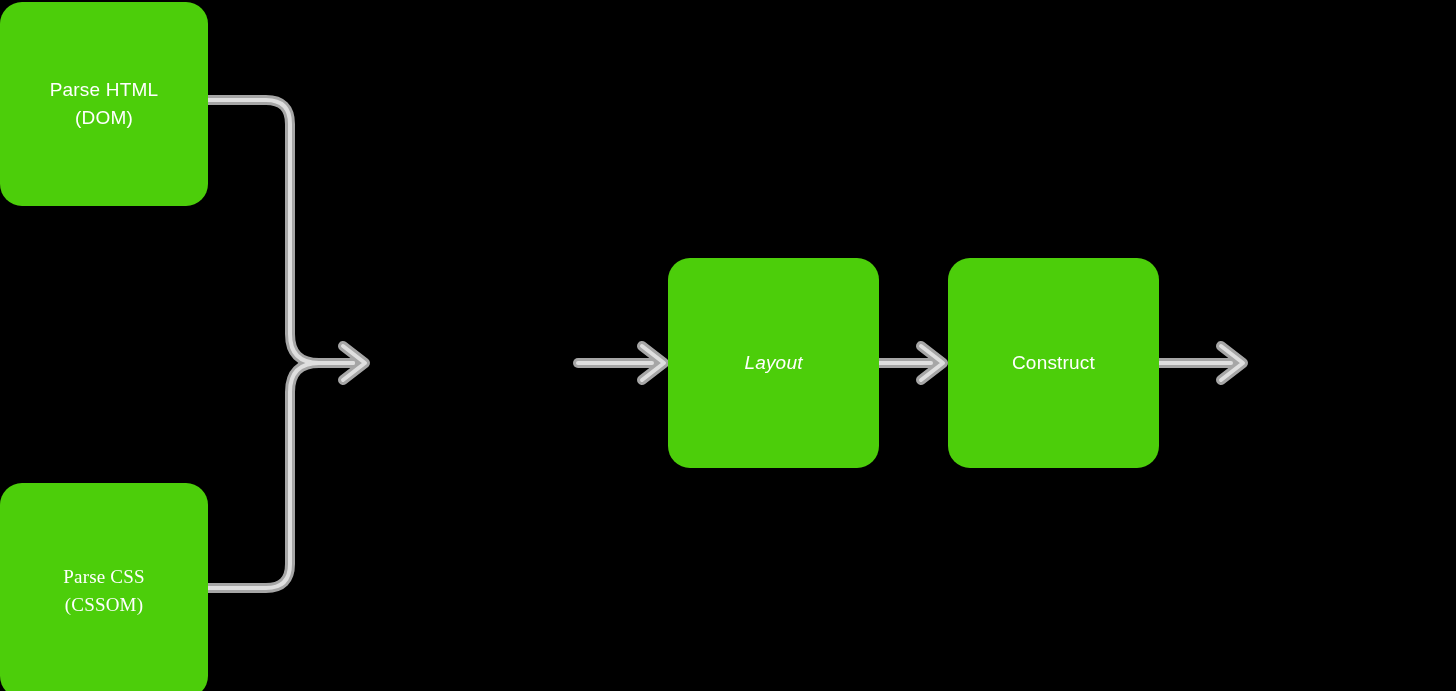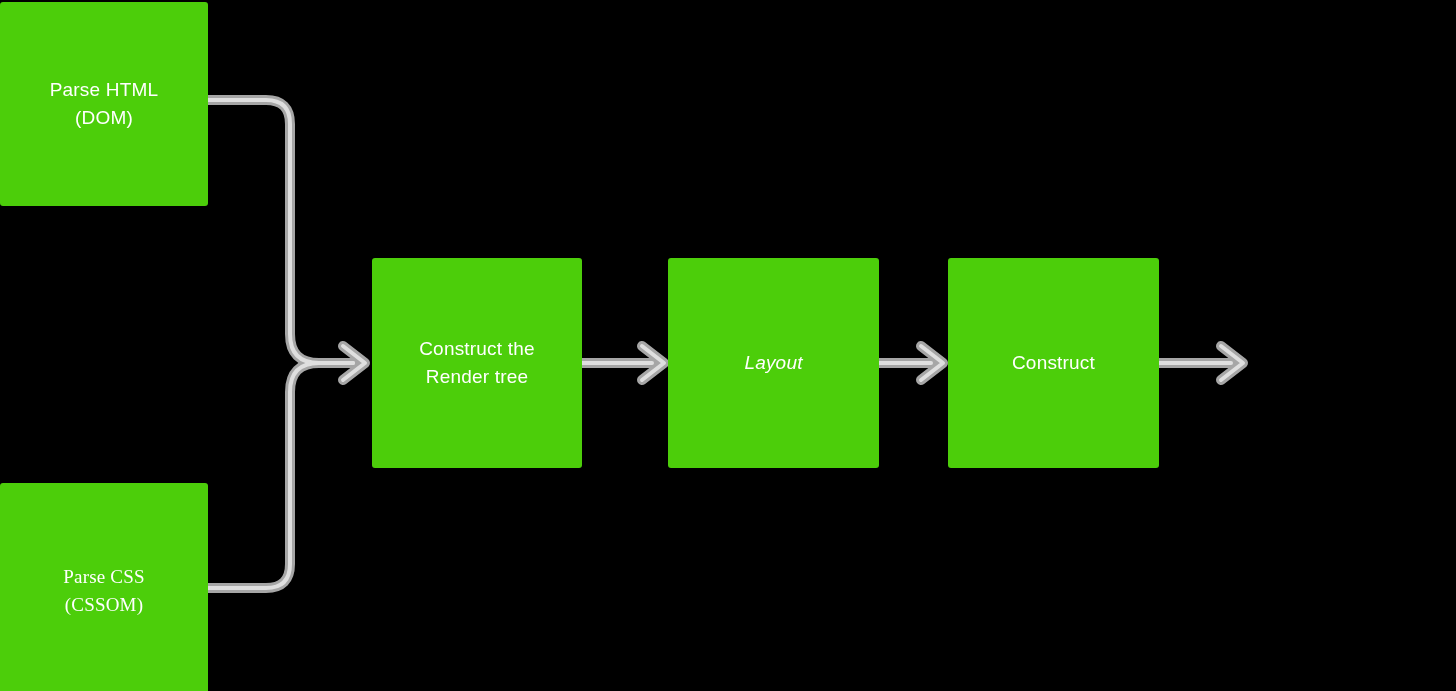--- a/index.html
+++ b/index.html
@@ -33,21 +33,21 @@
   .tube-inner path {
     fill: none;
     stroke: var(--color-connectorHighlight, #DFDFDF);
     stroke-width: 4;
     stroke-linecap: round;
     stroke-linejoin: round;
   }
   .node {
     position: absolute;
     background: var(--color-node, #4CCE0A);
-    border-radius: 3px;
+    border-radius: 22px;
     display: flex;
     flex-direction: column;
     align-items: center;
     justify-content: center;
     text-align: center;
     color: var(--color-text, #FFFFFF);
     font-size: 19px;
     font-weight: 500;
     line-height: 28px;
     letter-spacing: 0.2px;
@@ -90,24 +90,20 @@
   <div class="node" style="left:0px; top:2px; width:208px; height:204px;">
     <span class="line">Parse HTML</span>
     <span class="line">(DOM)</span>
   </div>
 
   <div class="node" style="left:0px; top:483px; width:208px; height:215px;font-family:Liberation Serif, serif;">
     <span class="line">Parse CSS</span>
     <span class="line">(CSSOM)</span>
   </div>
 
-  <div class="node" style="left:372px; top:258px; width:210px; height:210px;">
-    <span class="line">Construct the</span>
-    <span class="line">Render tree</span>
-  </div>
 
   <div class="node" style="left:668px; top:258px; width:211px; height:210px;font-style:italic;">
     <span class="line">Layout</span>
   </div>
 
   <div class="node" style="left:948px; top:258px; width:211px; height:210px;">
     <span class="line">Construct</span>
   </div>
 
 

